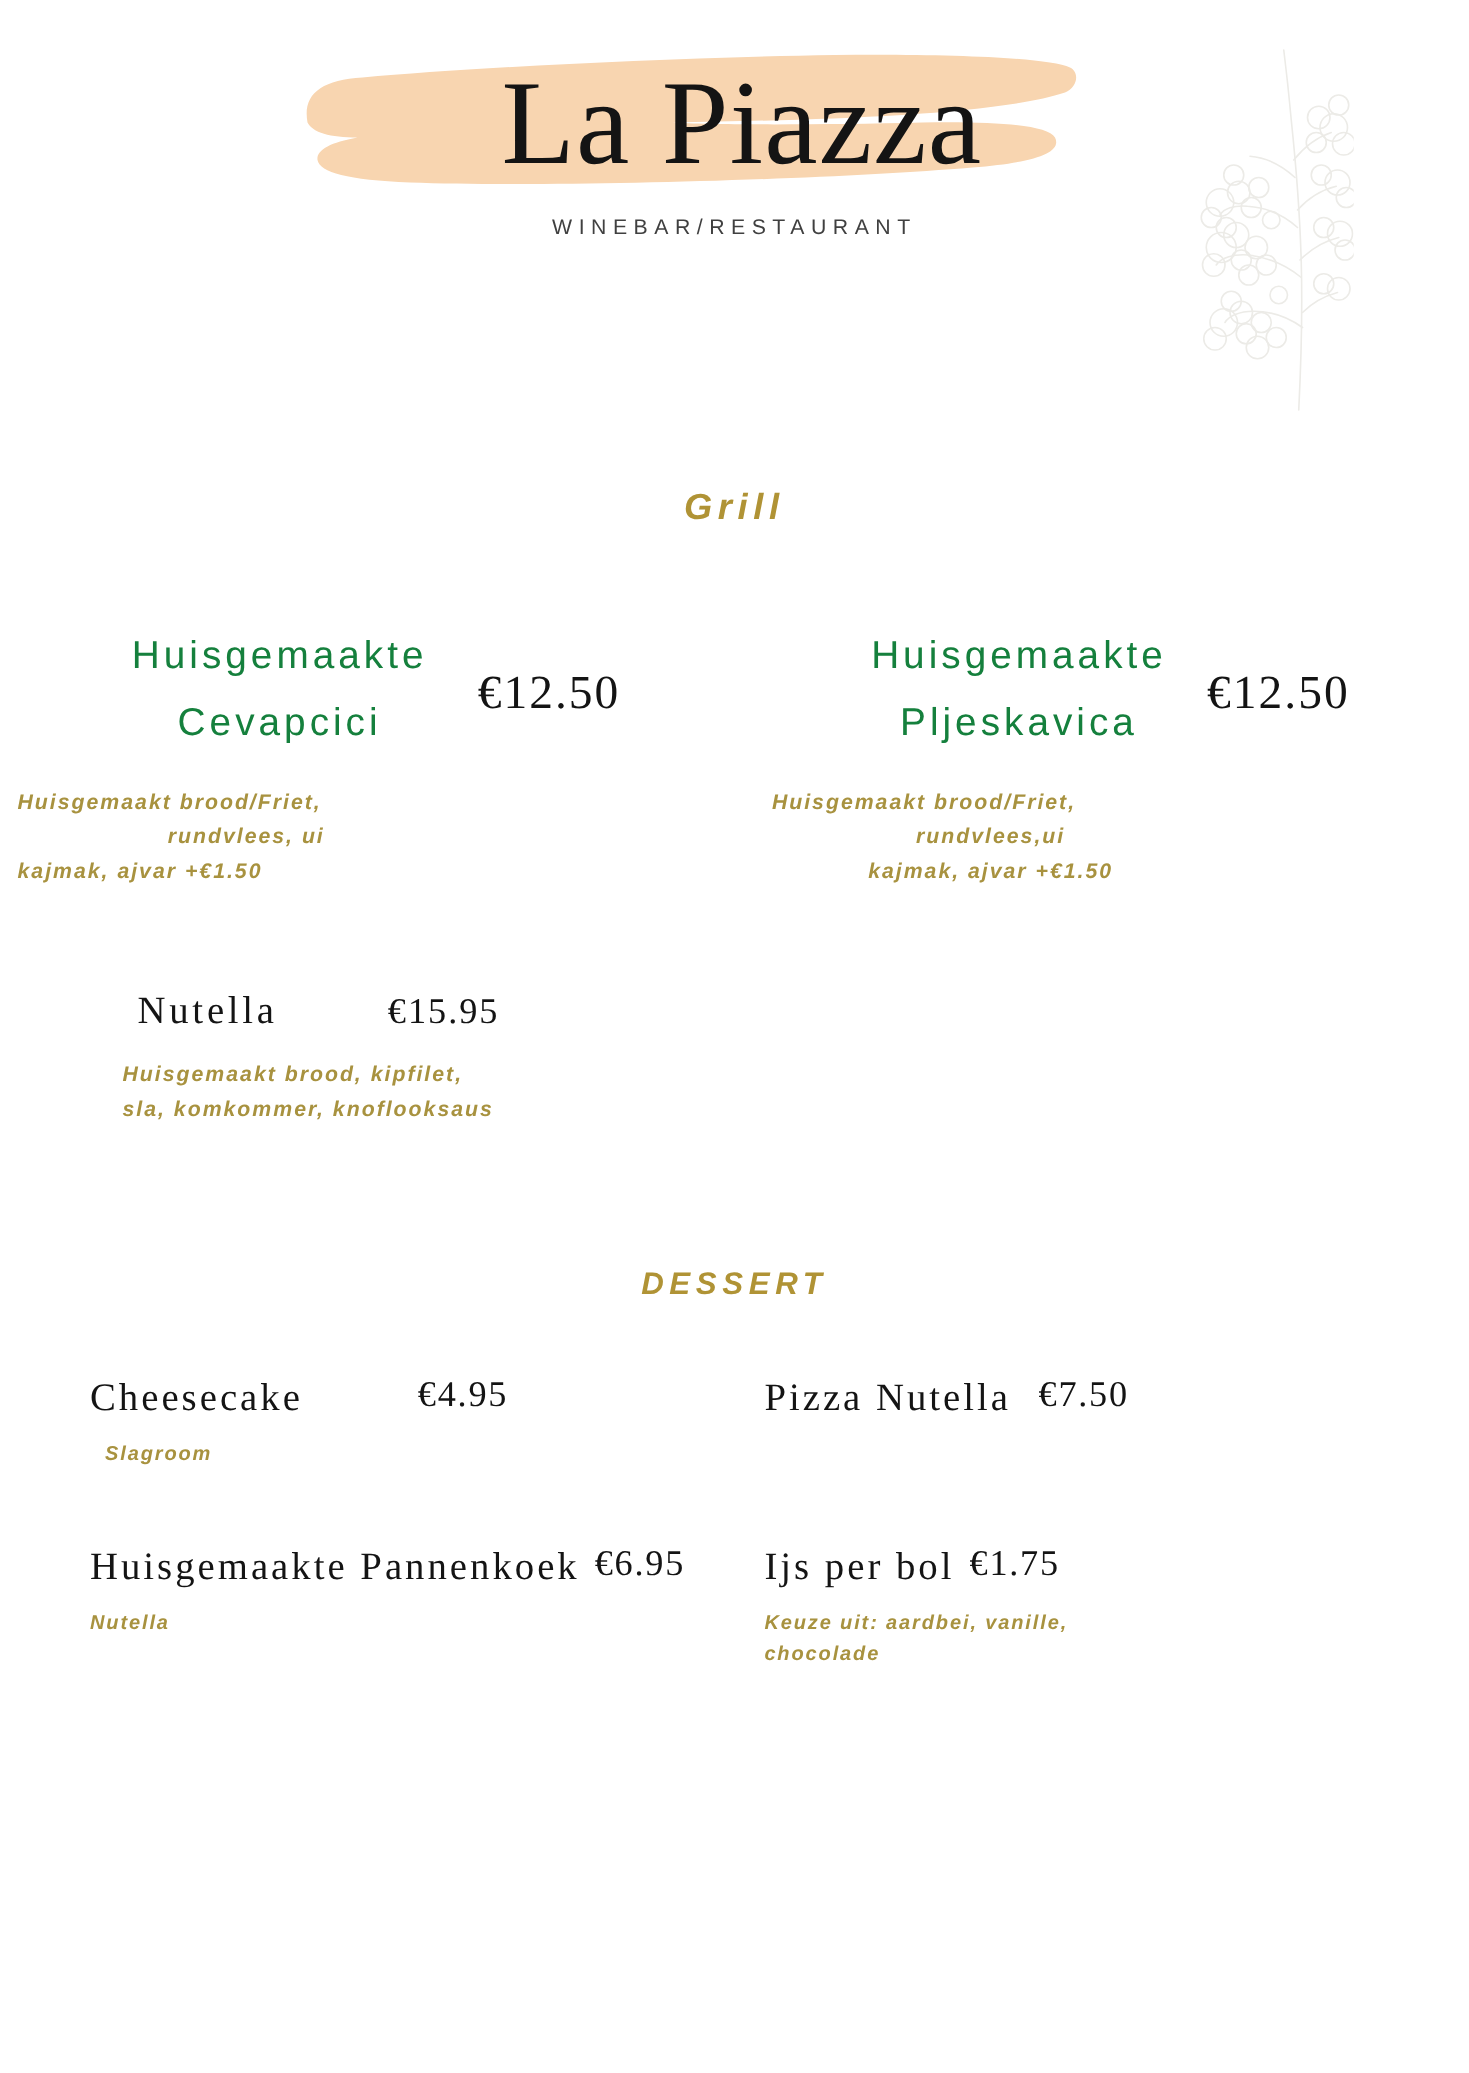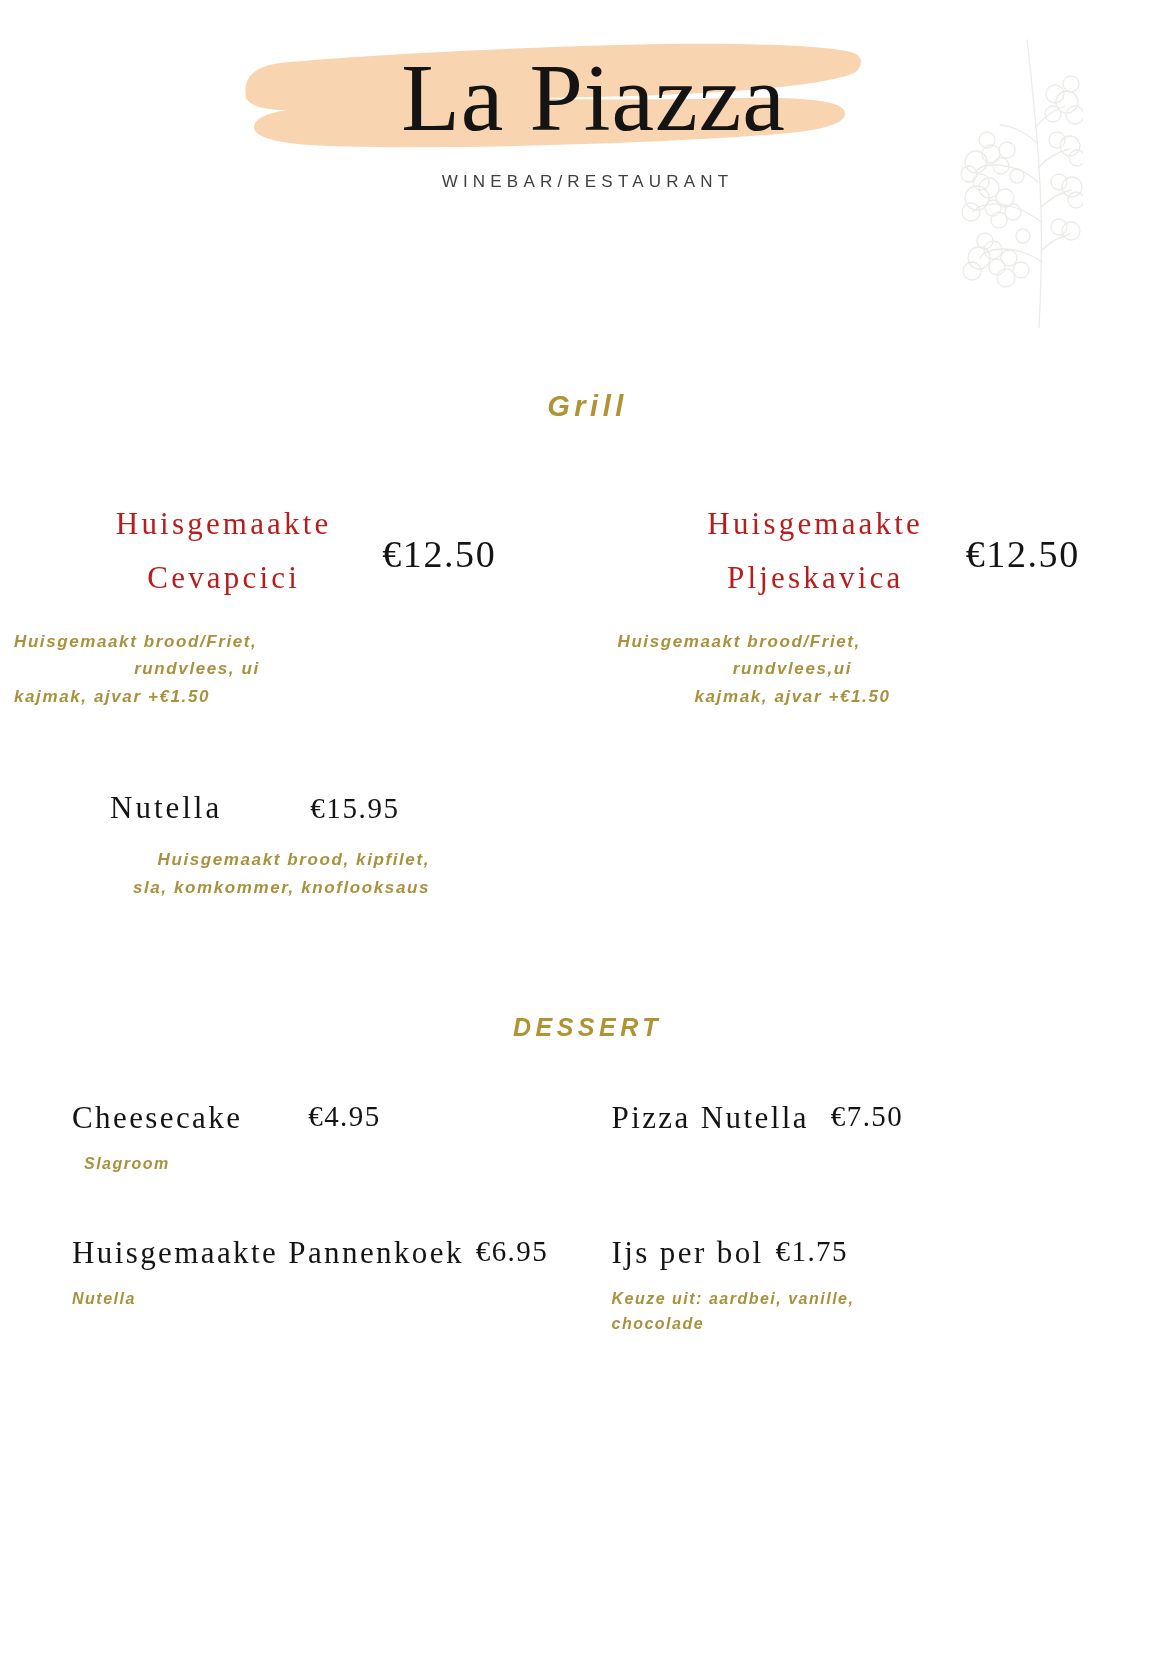--- a/index.html
+++ b/index.html
@@ -108,23 +108,23 @@
     position: relative;
   }
 
   .item-headline {
     display: flex;
     align-items: center;
     justify-content: center;
   }
 
   .item-name-centered {
-    font-family: Liberation Serif, serif;
+    font-family: Liberation Sans, sans-serif;
     font-size: 31px;
-    color: #b91c1c;
+    color: #15803d;
     letter-spacing: 3.2px;
     line-height: 1.75;
     text-align: center;
     max-width: 265px;
   }
 
   .price {
     font-family: "Liberation Serif", serif;
     font-size: 38px;
     color: #141414;
@@ -179,23 +179,23 @@
   .kipfilet-price {
     font-family: "Liberation Serif", serif;
     font-size: 29px;
     color: #141414;
     letter-spacing: 1.6px;
     margin-left: 88px;
   }
 
   .kipfilet-desc {
     margin-top: 20px;
-    padding-left: 54px;
+    padding-left: 98px;
     width: 430px;
-    text-align: right;
+    text-align: left;
   }
 
   
   .dessert-section {
     margin-top: 112px;
   }
 
   .dessert-rows {
     margin-top: 58px;
   }
@@ -226,21 +226,21 @@
     letter-spacing: 2.4px;
   }
 
   .dessert-price {
     font-family: "Liberation Serif", serif;
     font-size: 29px;
     color: #141414;
     letter-spacing: 1.4px;
   }
 
-  .gap-wide { margin-left: 66px; }
+  .gap-wide { margin-left: 92px; }
   .gap-narrow { margin-left: 22px; }
   .gap-tiny { margin-left: 12px; }
 
   .dessert-desc {
     font-family: "Liberation Sans", sans-serif;
     font-style: italic;
     font-weight: bold;
     font-size: 16px;
     color: #a8923f;
     letter-spacing: 1.5px;

